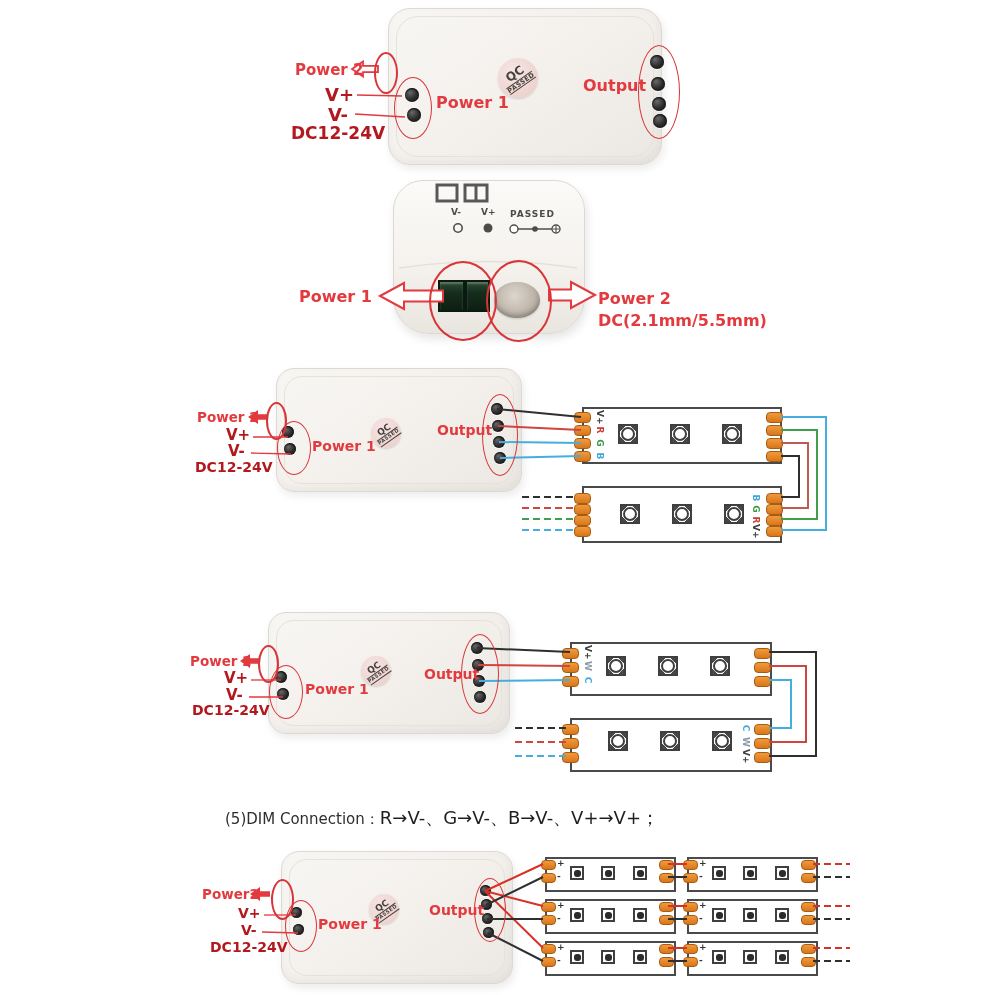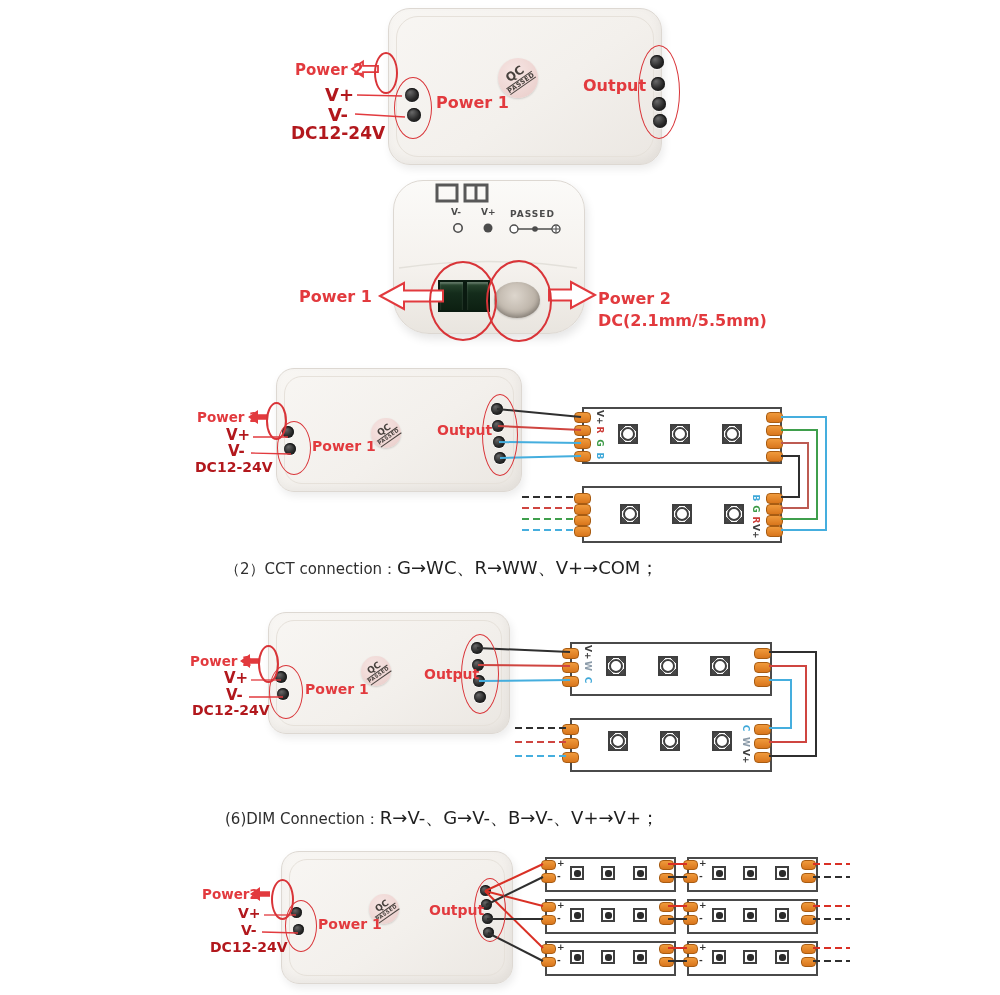--- a/index.html
+++ b/index.html
@@ -155,23 +155,20 @@
   <div class="pad" style="left:574px;top:526px;"></div>
   <div class="pad" style="left:766px;top:493px;"></div>
   <div class="pad" style="left:766px;top:504px;"></div>
   <div class="pad" style="left:766px;top:515px;"></div>
   <div class="pad" style="left:766px;top:526px;"></div>
   <div class="vlab" style="left: 749px; top: 493px; color: rgb(63, 168, 216);">B</div>
   <div class="vlab" style="left: 749px; top: 504px; color: rgb(58, 154, 69);">G</div>
   <div class="vlab" style="left: 749px; top: 515px; color: rgb(204, 59, 54);">R</div>
   <div class="vlab" style="left: 749px; top: 526px; color: rgb(63, 63, 63);">V+</div>
 
-  <div class="note" style="left:225px;top:556px;">
-    <span class="note-sm">（2）CCT connection：</span><span class="note-lg">G→WC、R→WW、V+→COM；</span>
-  </div>
 
   <div class="dev" style="left:268px;top:612px;width:240px;height:120px;border-radius:18px;">
     <div class="dev-inner"></div>
     <div class="qc qc-sm" style="left:92px;top:43px;width:30px;height:30px;">
       <div class="qc-rot">
         <span class="qc-top">QC</span>
         <span class="qc-bot">PASSED</span>
       </div>
     </div>
   </div>
@@ -215,21 +212,21 @@
   <div class="pad" style="left:562px;top:738px;"></div>
   <div class="pad" style="left:562px;top:752px;"></div>
   <div class="pad" style="left:754px;top:724px;"></div>
   <div class="pad" style="left:754px;top:738px;"></div>
   <div class="pad" style="left:754px;top:752px;"></div>
   <div class="vlab" style="left: 739px; top: 723px; color: rgb(63, 168, 216);">C</div>
   <div class="vlab" style="left: 739px; top: 737px; color: rgb(138, 154, 168);">W</div>
   <div class="vlab" style="left: 739px; top: 751px; color: rgb(63, 63, 63);">V+</div>
 
   <div class="note" style="left:225px;top:806px;">
-    <span class="note-sm">(6)DIM Connection：</span><span class="note-lg">R→V-、G→V-、B→V-、V+→V+；</span>
+    <span class="note-sm">(5)DIM Connection：</span><span class="note-lg">R→V-、G→V-、B→V-、V+→V+；</span>
   </div>
 
   <div class="dev" style="left:281px;top:851px;width:230px;height:131px;border-radius:18px;">
     <div class="dev-inner"></div>
     <div class="qc qc-sm" style="left:87px;top:42px;width:30px;height:30px;">
       <div class="qc-rot">
         <span class="qc-top">QC</span>
         <span class="qc-bot">PASSED</span>
       </div>
     </div>

